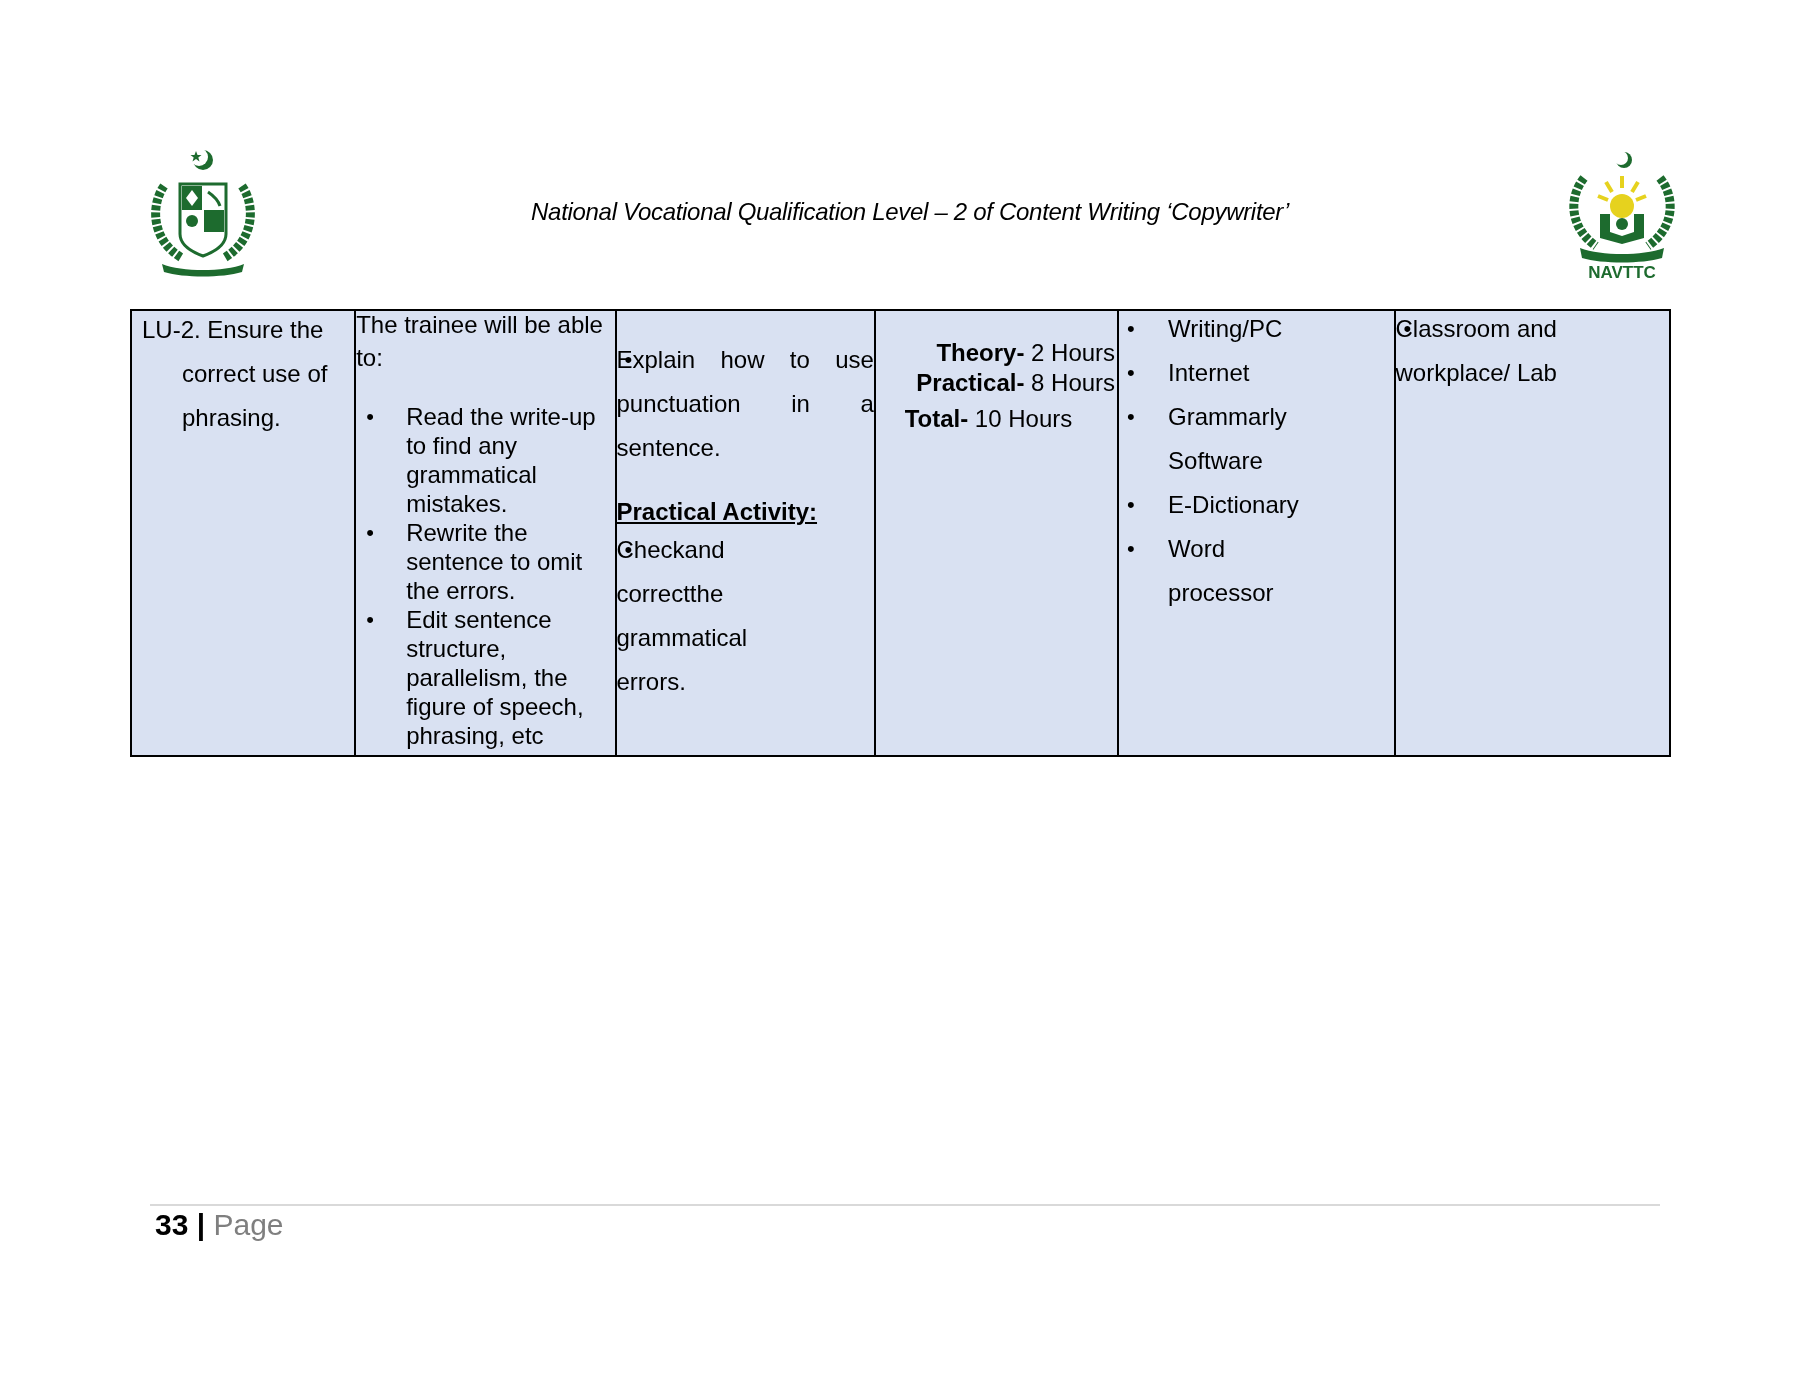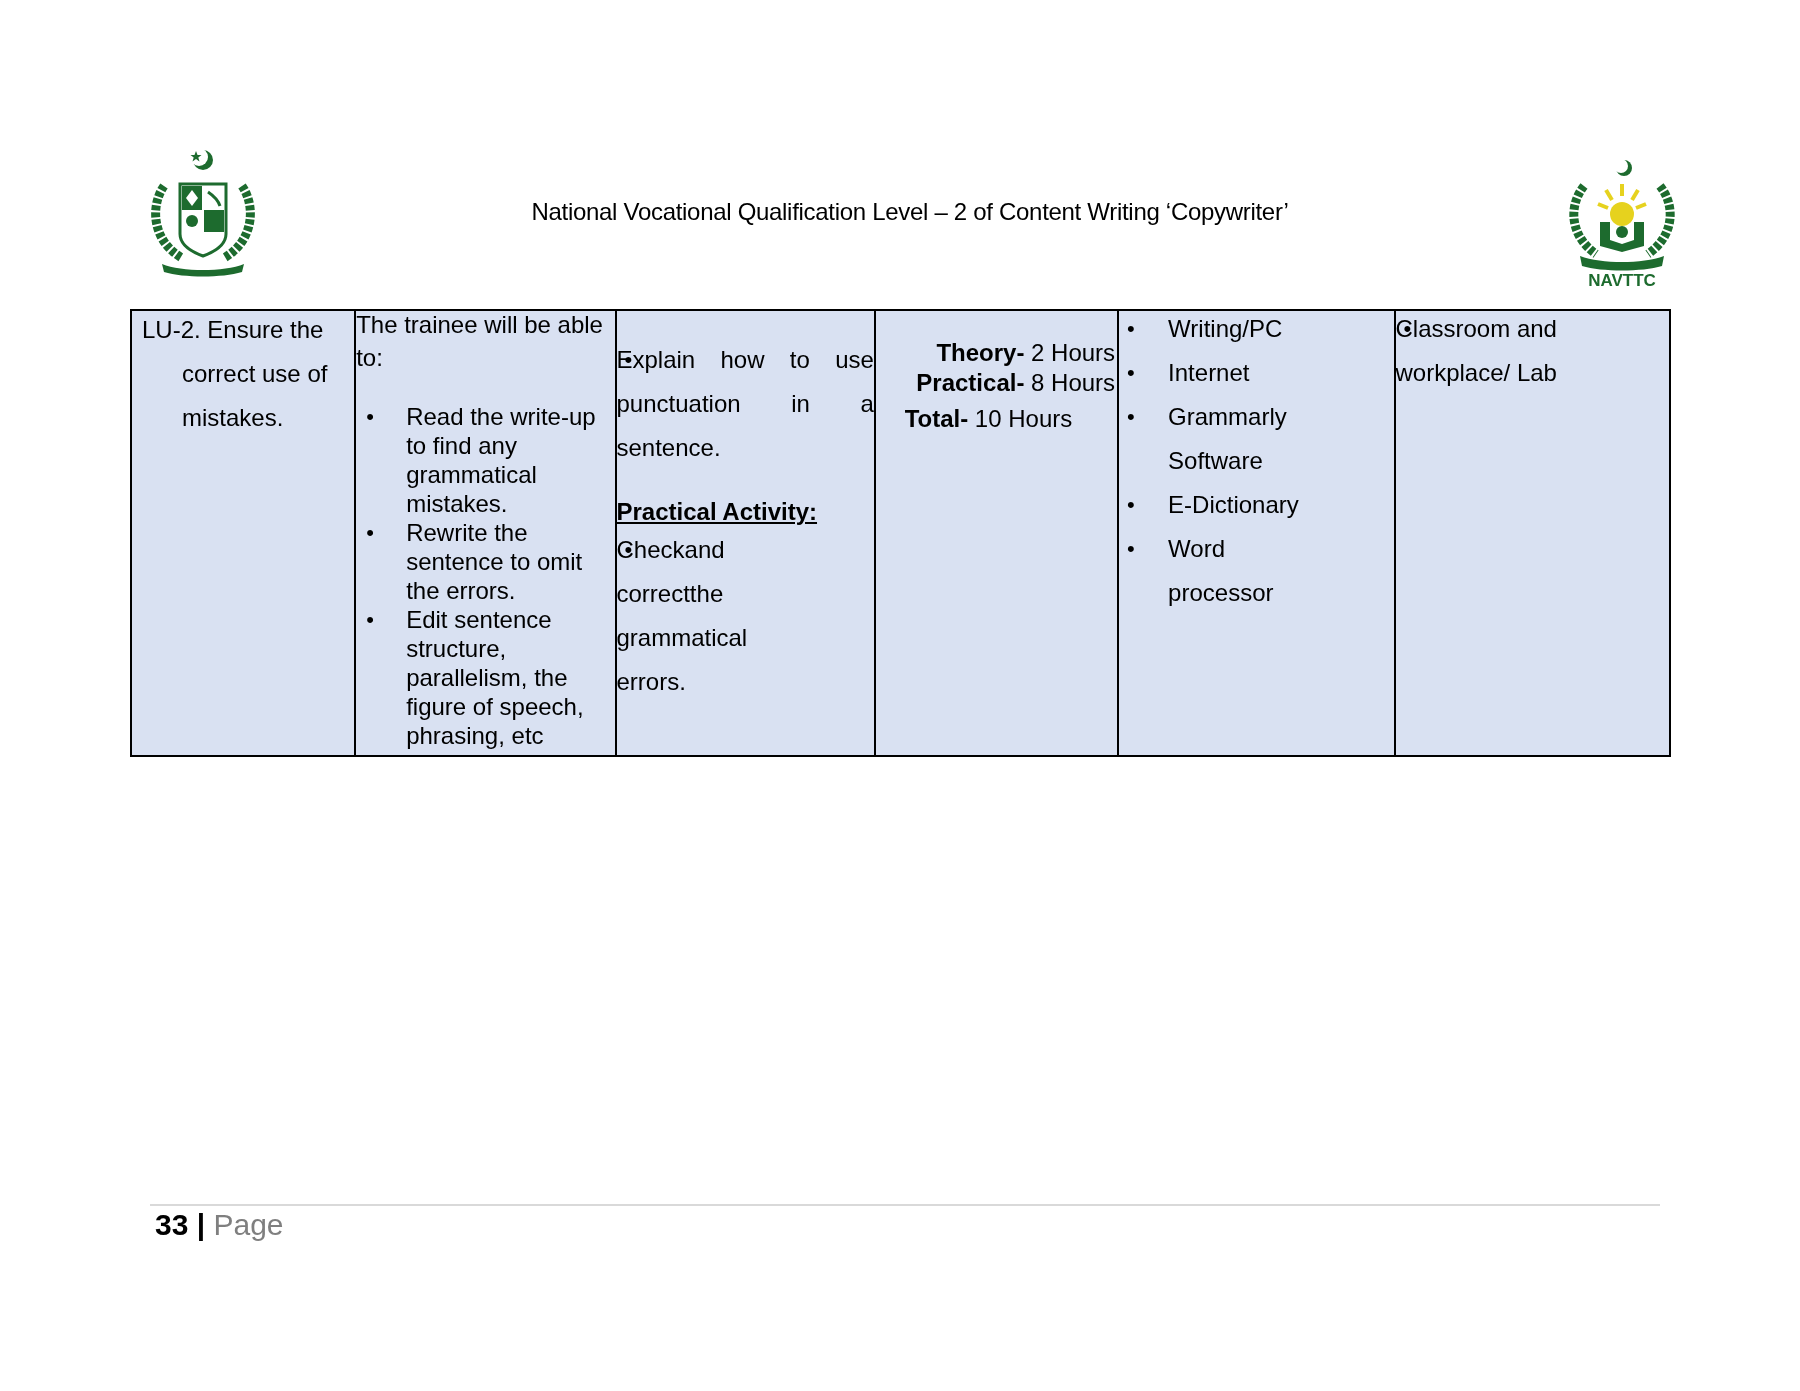--- a/index.html
+++ b/index.html
@@ -1,22 +1,22 @@
 <!DOCTYPE html>
 <html><head>
   <meta charset="utf-8">
   <style>
     html, body { margin: 0; padding: 0; background: #ffffff; }
     body { width: 1800px; height: 1391px; position: relative; overflow: hidden;
            font-family: "Liberation Sans", sans-serif; color: #000; }
     .logo { position: absolute; }
     .logo-left { left: 142px; top: 146px; width: 122px; height: 134px; }
-    .logo-right { left: 1562px; top: 156px; width: 120px; height: 134px; }
+    .logo-right { left: 1562px; top: 148px; width: 120px; height: 134px; }
     .header-title { position: absolute; left: 0; width: 1800px; top: 198px;
-                    text-align: center; font-size: 24px; letter-spacing: -0.3px; }
+                    text-align: center; font-size: 24px; letter-spacing: -0.3px; font-style: italic; }
     .header-title span { position: relative; left: 10px; }
 
     table.lu-table { position: absolute; left: 130px; top: 309px; width: 1541px;
                      border-collapse: collapse; background: #14532d; table-layout: fixed; }
     table.lu-table td { border: 2px solid #000; vertical-align: top; padding: 0;
                         font-size: 24px; background: #d9e1f2; height: 444px; }
     .col1 { width: 223px; }
     .col2 { width: 259px; }
     .col3 { width: 258px; }
     .col4 { width: 242px; }
@@ -111,21 +111,21 @@
       <col class="col5">
       <col class="col6">
   </colgroup>
   <tbody>
       <tr>
 
     <td>
       <div class="lu-title">
         <span class="l1">LU-2. Ensure the</span>
         <span class="rest">correct use of</span>
-        <span class="rest">mistakes.</span>
+        <span class="rest">phrasing.</span>
       </div>
     </td>
 
     <td>
       <div class="intro">The trainee will be able to:</div>
       <ul class="tight">
         <li>Read the write-up to find any grammatical mistakes.</li>
         <li> Rewrite the sentence to omit the errors.</li>
         <li> Edit sentence structure, parallelism, the figure of speech, phrasing, etc</li>
       </ul>

